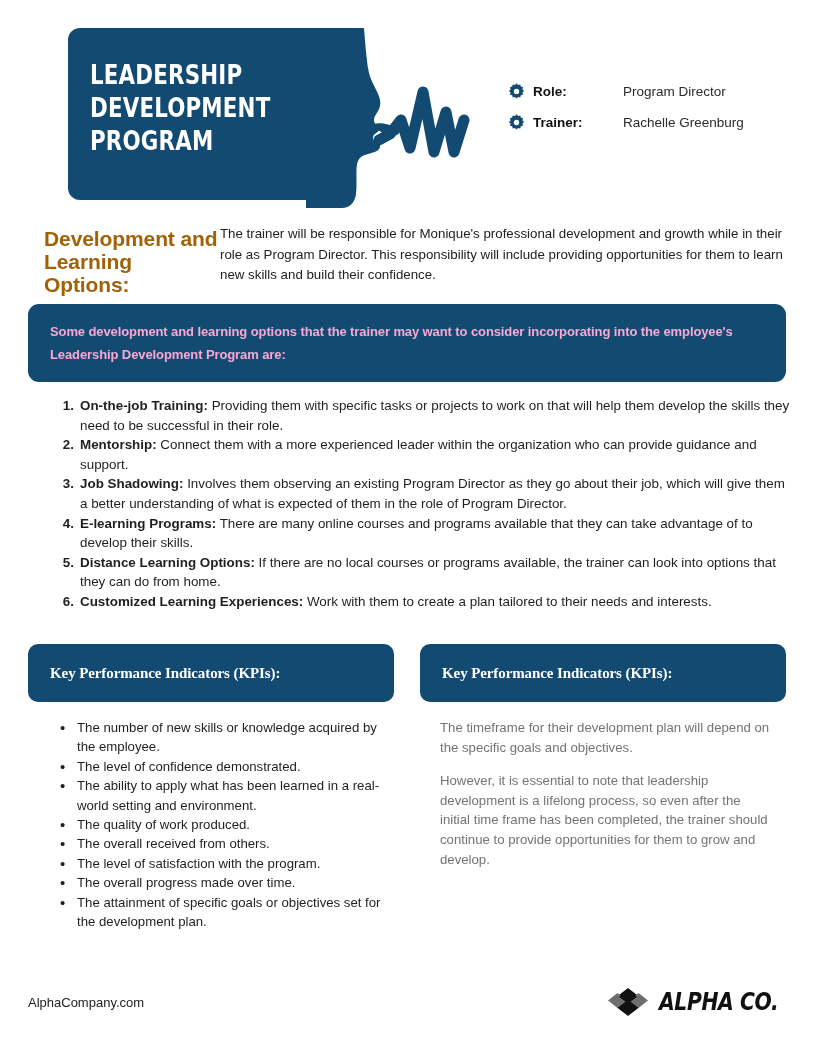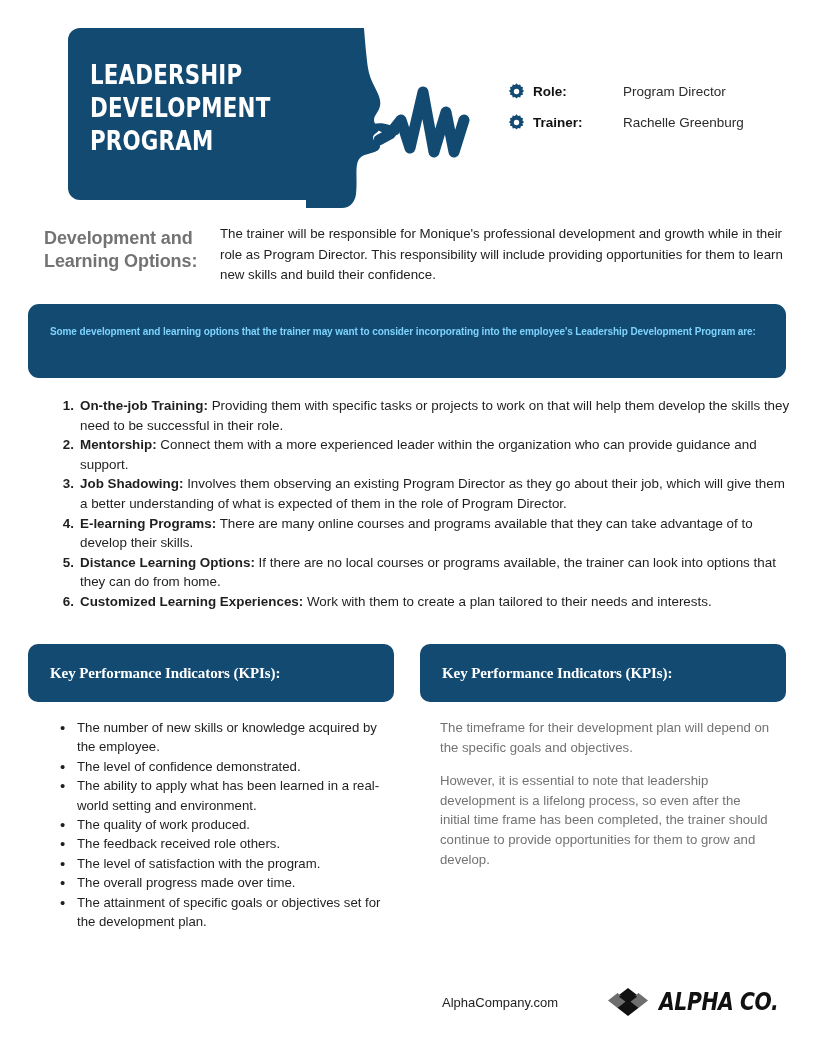--- a/index.html
+++ b/index.html
@@ -105,23 +105,23 @@
     width: 762px;
     display: flex;
   }
 
   .intro-heading {
     width: 192px;
     flex: 0 0 192px;
     padding-left: 16px;
     padding-top: 5px;
     font-weight: 700;
-    font-size: 18px;
+    font-size: 21px;
     line-height: 23px;
-    color: #737373;
+    color: #a16207;
     letter-spacing: -0.1px;
   }
 
   .intro-body {
     flex: 1;
     font-size: 13.3px;
     line-height: 20.5px;
     color: #222222;
     padding-top: 2px;
   }
@@ -132,23 +132,23 @@
     left: 28px;
     top: 304px;
     width: 758px;
     min-height: 74px;
     background: #134a72;
     border-radius: 11px;
     padding: 16px 22px;
   }
 
   .banner-text {
-    color: #7dd3fc;
-    font-weight: 700;
-    font-size: 10px;
+    color: #f9a8d4;
+    font-weight: 700;
+    font-size: 13px;
     line-height: 23px;
     letter-spacing: -0.1px;
   }
 
   
   .numbered {
     position: absolute;
     left: 60px;
     top: 396px;
     width: 730px;
@@ -242,21 +242,21 @@
 
   
   .footer {
     position: absolute;
     left: 28px;
     top: 984px;
     width: 758px;
     height: 36px;
     display: flex;
     align-items: center;
-    justify-content: flex-end;
+    justify-content: space-between;
   }
 
   .footer-url {
     font-size: 13px;
     color: #222222;
     margin-right: 48px;
   }
 
   .logo {
     display: flex;
@@ -395,21 +395,21 @@
     <span class="kpi-bullet-text">The ability to apply what has been learned in a real-world setting and environment.</span>
   </div>
 
   <div class="kpi-bullet">
     <span class="bullet-dot">•</span>
     <span class="kpi-bullet-text">The quality of work produced.</span>
   </div>
 
   <div class="kpi-bullet">
     <span class="bullet-dot">•</span>
-    <span class="kpi-bullet-text">The feedback received role others.</span>
+    <span class="kpi-bullet-text">The overall received from others.</span>
   </div>
 
   <div class="kpi-bullet">
     <span class="bullet-dot">•</span>
     <span class="kpi-bullet-text">The level of satisfaction with the program.</span>
   </div>
 
   <div class="kpi-bullet">
     <span class="bullet-dot">•</span>
     <span class="kpi-bullet-text">The overall progress made over time.</span>

